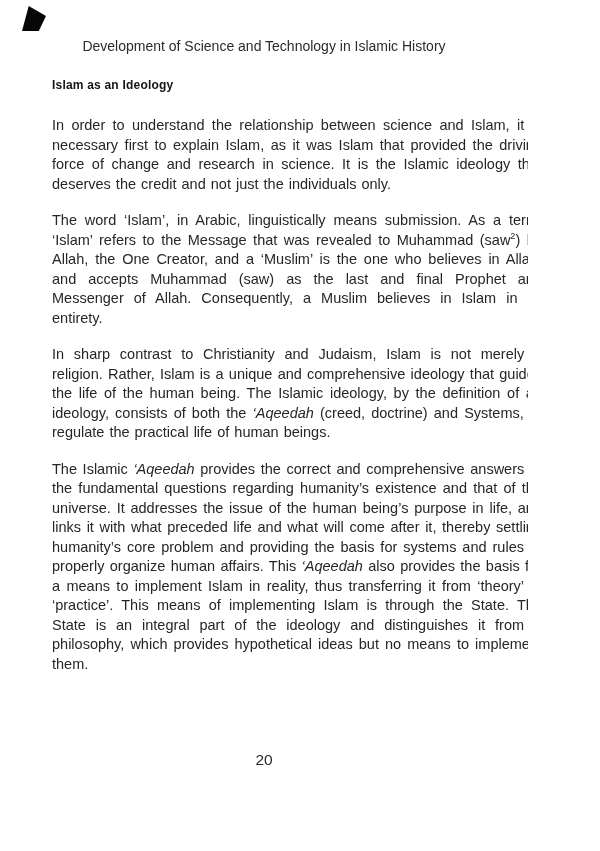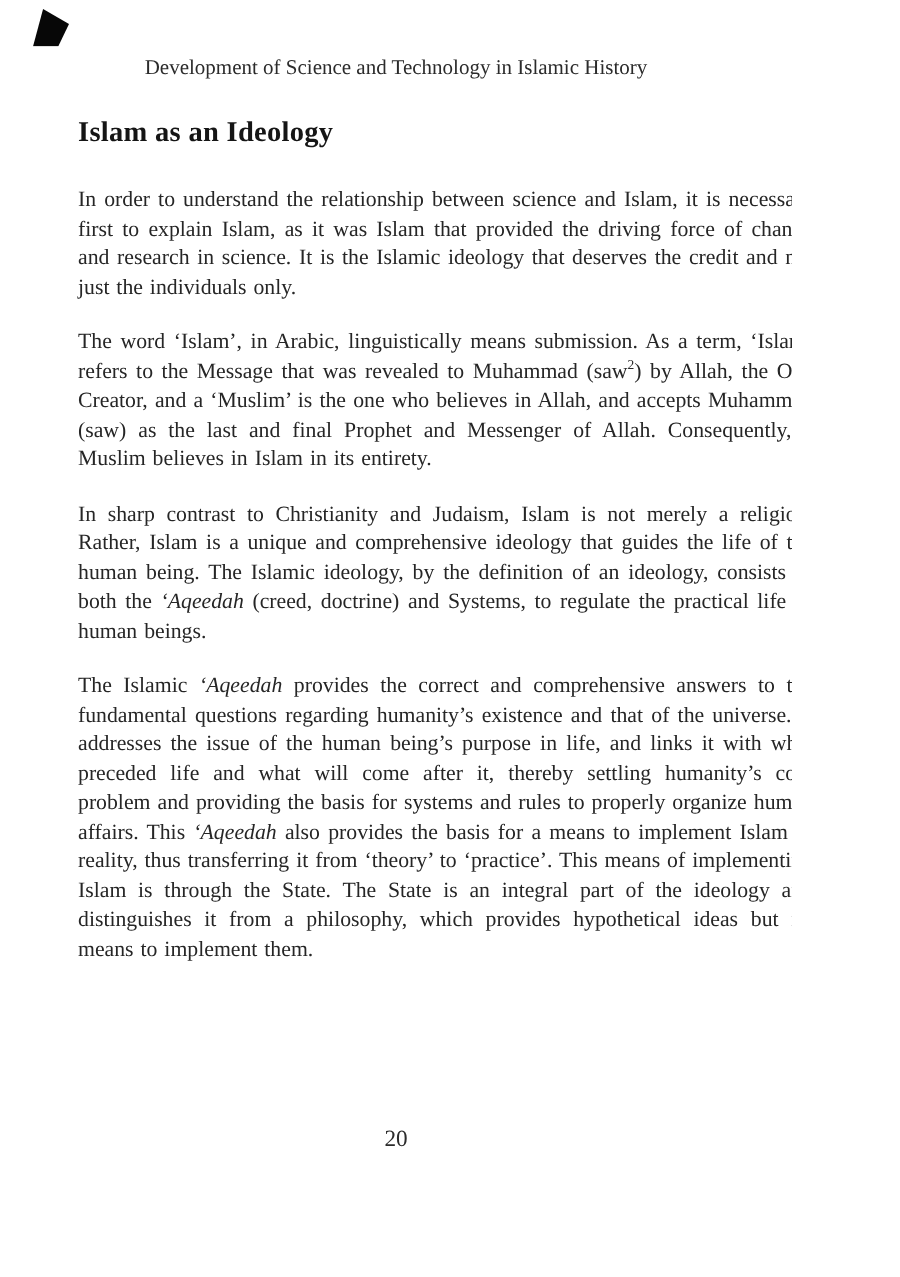--- a/index.html
+++ b/index.html
@@ -2,21 +2,21 @@
 <html><head>
 <meta charset="utf-8">
 <style>
   html, body { margin: 0; padding: 0; background: #ffffff; }
   .page {
     position: relative;
     width: 528px;
     height: 851px;
     background: #ffffff;
     overflow: hidden;
-    font-family: Liberation Serif, serif;
+    font-family: Liberation Sans, sans-serif;
     color: #262626;
   }
   .corner-artifact {
     position: absolute;
     left: 22px;
     top: 6px;
     width: 24px;
     height: 25px;
     background: #070707;
     clip-path: polygon(0 100%, 28% 0, 100% 40%, 70% 100%);
@@ -30,21 +30,21 @@
     font-size: 14px;
     color: #2b2b2b;
   }
   .content {
     position: absolute;
     left: 52px;
     top: 78px;
     width: 498px;
   }
   .section-heading {
-    font-size: 19px;
+    font-size: 12px;
     font-weight: bold;
     color: #151515;
     margin: 0 0 24px 0;
     letter-spacing: 0.2px;
   }
   p.body-para {
     font-size: 14.5px;
     line-height: 19.5px;
     text-align: justify;
     margin: 0 8px 17px 0;

